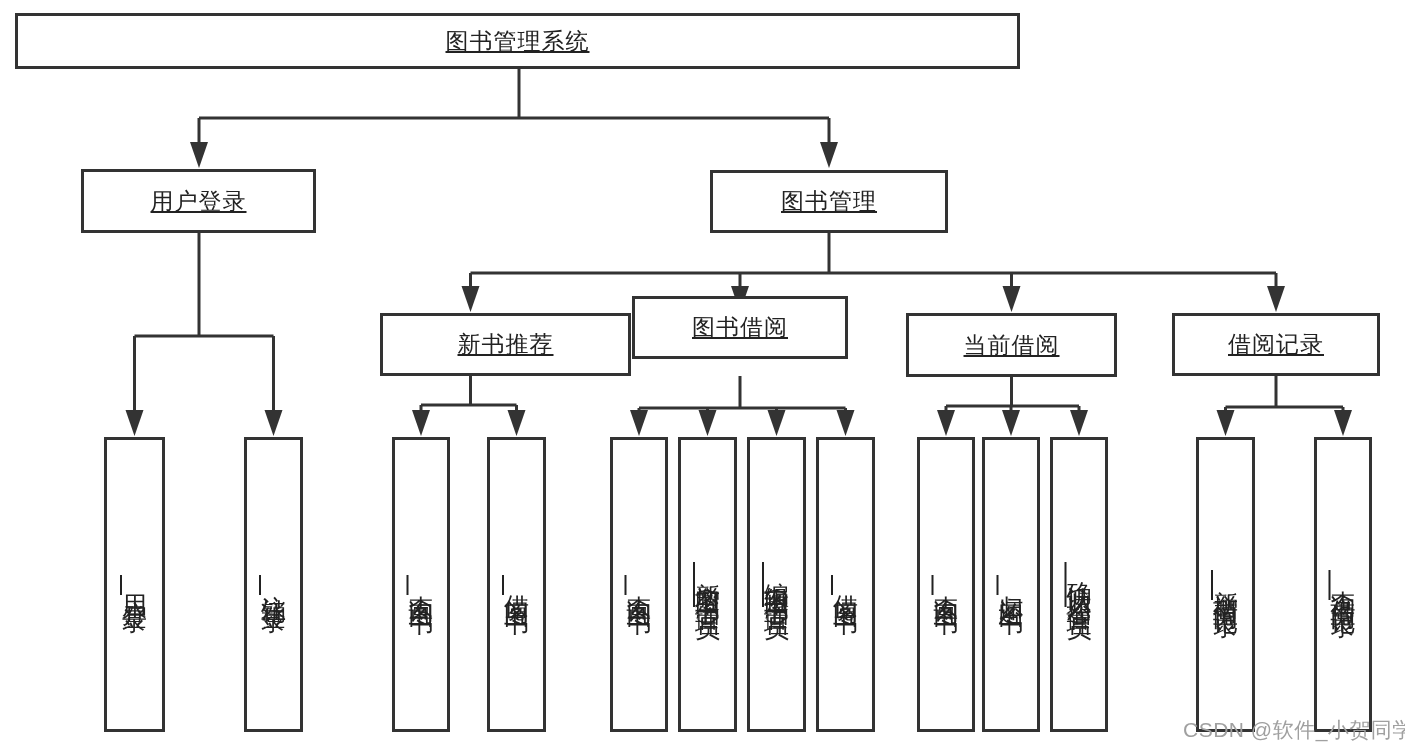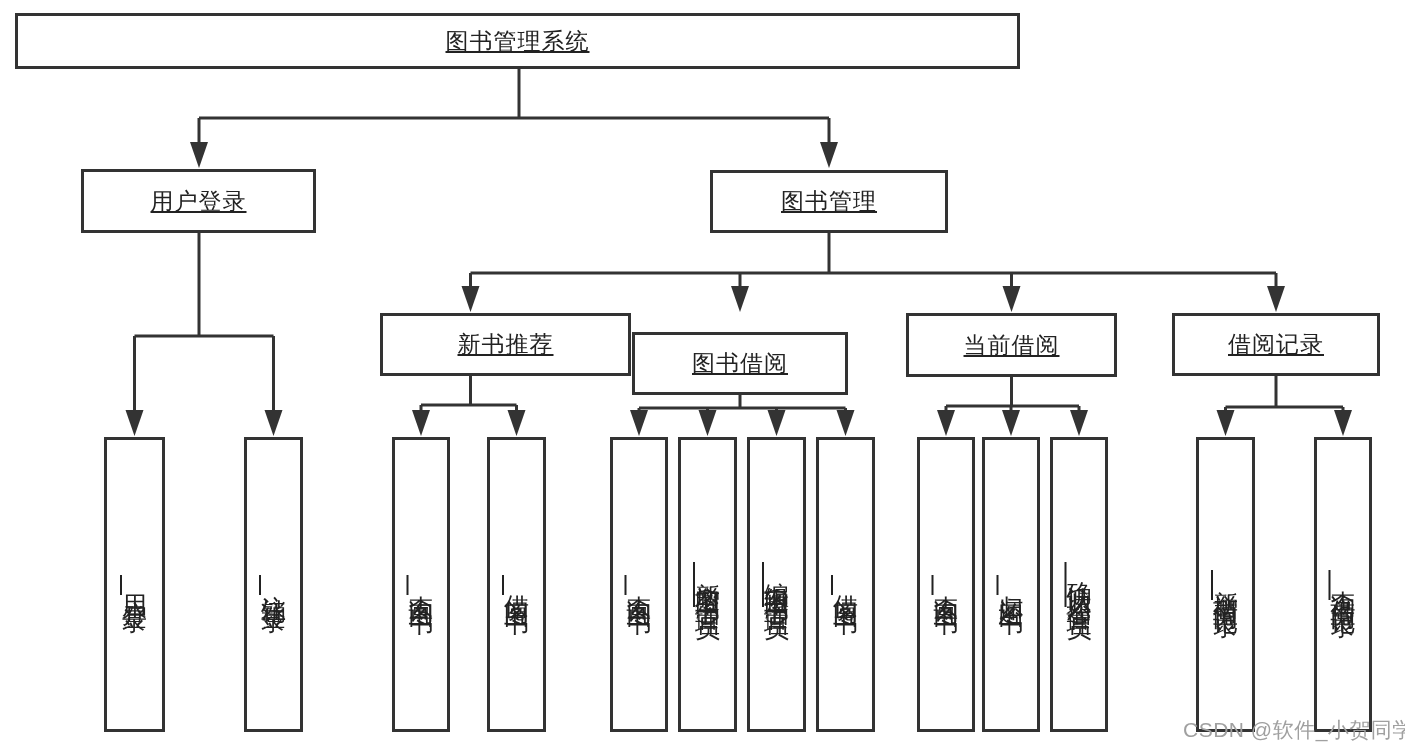--- a/index.html
+++ b/index.html
@@ -115,21 +115,21 @@
   <div class="box hbox" style="left:81px;top:169px;width:235px;height:64px">
     <span>用户登录</span>
   </div>
   <div class="box hbox" style="left:710px;top:170px;width:238px;height:63px">
     <span>图书管理</span>
   </div>
 
   <div class="box hbox" style="left:380px;top:313px;width:251px;height:63px">
     <span>新书推荐</span>
   </div>
-  <div class="box hbox" style="left:632px;top:332px;width:216px;height:63px">
+  <div class="box hbox" style="left:632px;top:296px;width:216px;height:63px">
     <span>图书借阅</span>
   </div>
   <div class="box hbox" style="left:1172px;top:313px;width:208px;height:63px">
     <span>借阅记录</span>
   </div>
   <div class="box hbox" style="left:906px;top:313px;width:211px;height:64px">
     <span>当前借阅</span>
   </div>
 
   <div class="box vbox" style="left:104px;top:437px;width:61px;height:295px">

